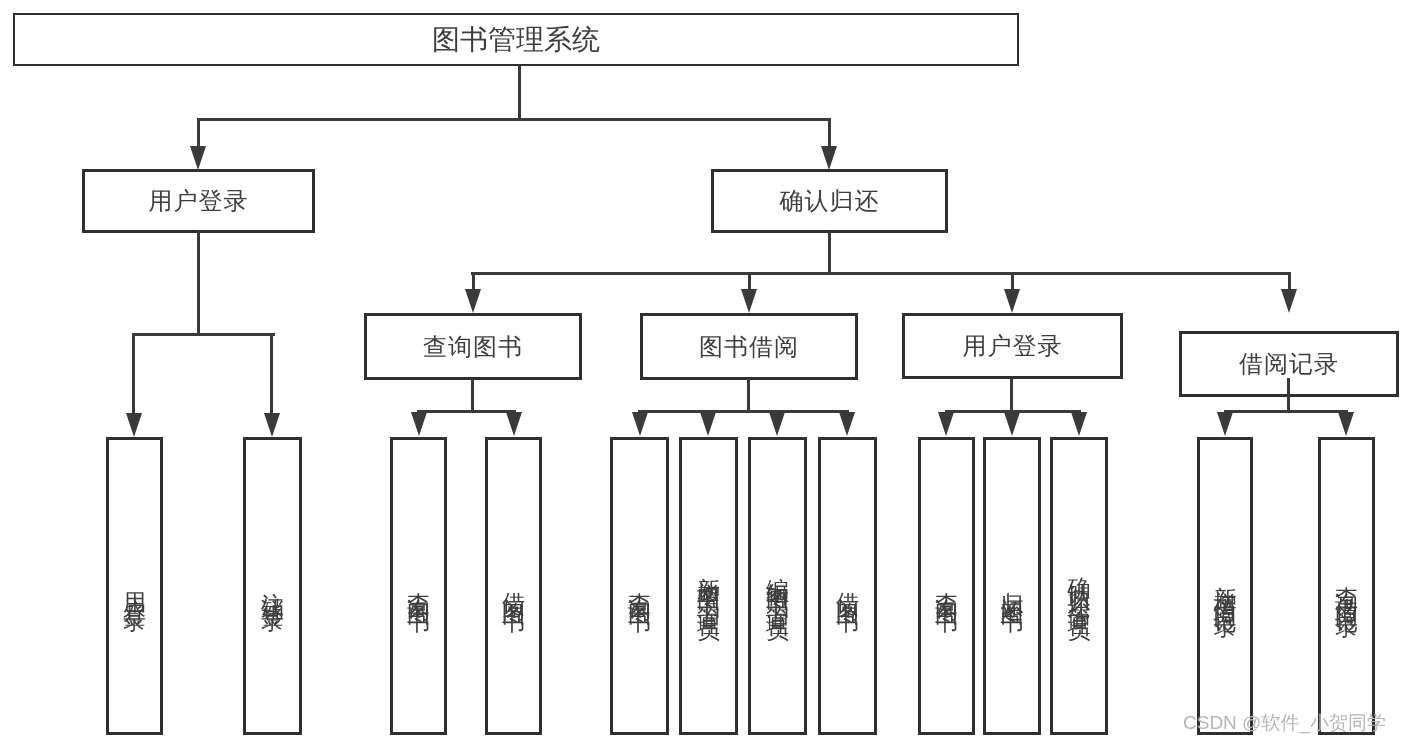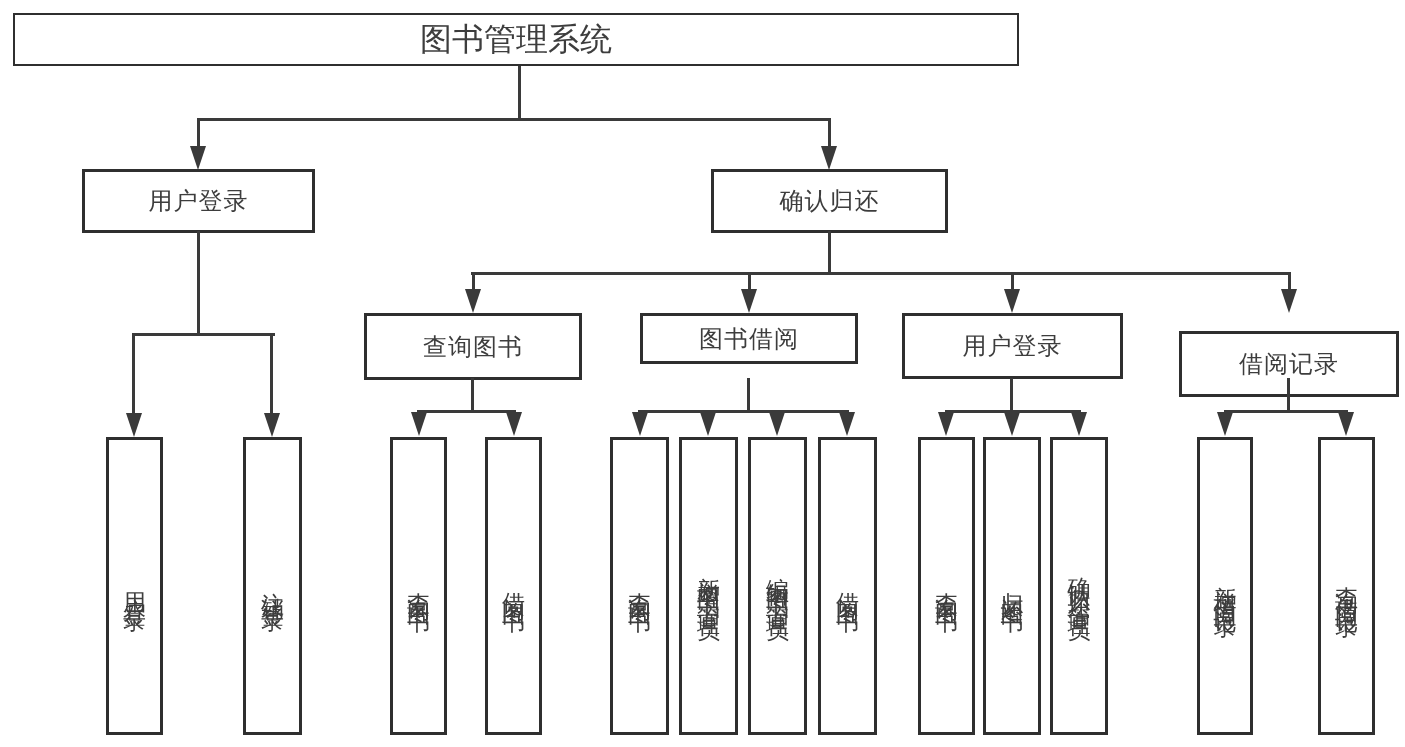--- a/index.html
+++ b/index.html
@@ -25,21 +25,21 @@
     position: absolute;
     box-sizing: border-box;
     border: 3px solid var(--border);
     background: #fff;
     display: flex;
     align-items: center;
     justify-content: center;
     color: var(--text);
   }
   .hnode { font-size: 24px; letter-spacing: 1px; }
-  .title-box { border-width: 2px; font-size: 32px; }
+  .title-box { border-width: 2px; font-size: 28px; }
   .vtext {
     writing-mode: vertical-rl;
     text-orientation: mixed;
     font-size: 23px;
     line-height: 1.0;
     letter-spacing: 6px;
     color: var(--text);
   }
   .hl { position: absolute; height: 3px; background: var(--line); }
   .vl { position: absolute; width: 3px; background: var(--line); }
@@ -98,21 +98,21 @@
   <div class="vl" style="left:748px; top:272px; height:20px;"></div>
   <div class="arrow" style="left:741px; top:289px;"></div>
   <div class="vl" style="left:1011px; top:272px; height:20px;"></div>
   <div class="arrow" style="left:1004px; top:289px;"></div>
   <div class="vl" style="left:1288px; top:272px; height:20px;"></div>
   <div class="arrow" style="left:1281px; top:289px;"></div>
 
   <div class="box hnode" style="left:364px; top:313px; width:218px; height:67px;">
     <span>查询图书</span>
   </div>
-  <div class="box hnode" style="left:640px; top:313px; width:218px; height:51px;">
+  <div class="box hnode" style="left:640px; top:313px; width:218px; height:67px;">
     <span>图书借阅</span>
   </div>
   <div class="box hnode" style="left:902px; top:313px; width:221px; height:66px;">
     <span>用户登录</span>
   </div>
   <div class="box hnode" style="left:1179px; top:331px; width:220px; height:66px;">
     <span>借阅记录</span>
   </div>
 
   <div class="vl" style="left:471px; top:378px; height:35px;"></div>
@@ -175,14 +175,15 @@
     <span class="vtext">确认归还（管理员）</span>
   </div>
 
   <div class="box" style="left:1197px; top:437px; width:56px; height:298px;">
     <span class="vtext">新增借阅记录</span>
   </div>
   <div class="box" style="left:1318px; top:437px; width:57px; height:298px;">
     <span class="vtext">查询借阅记录</span>
   </div>
 
+  <div class="watermark">CSDN @软件_小贺同学</div>
 
 </div>
 
 </body></html>

